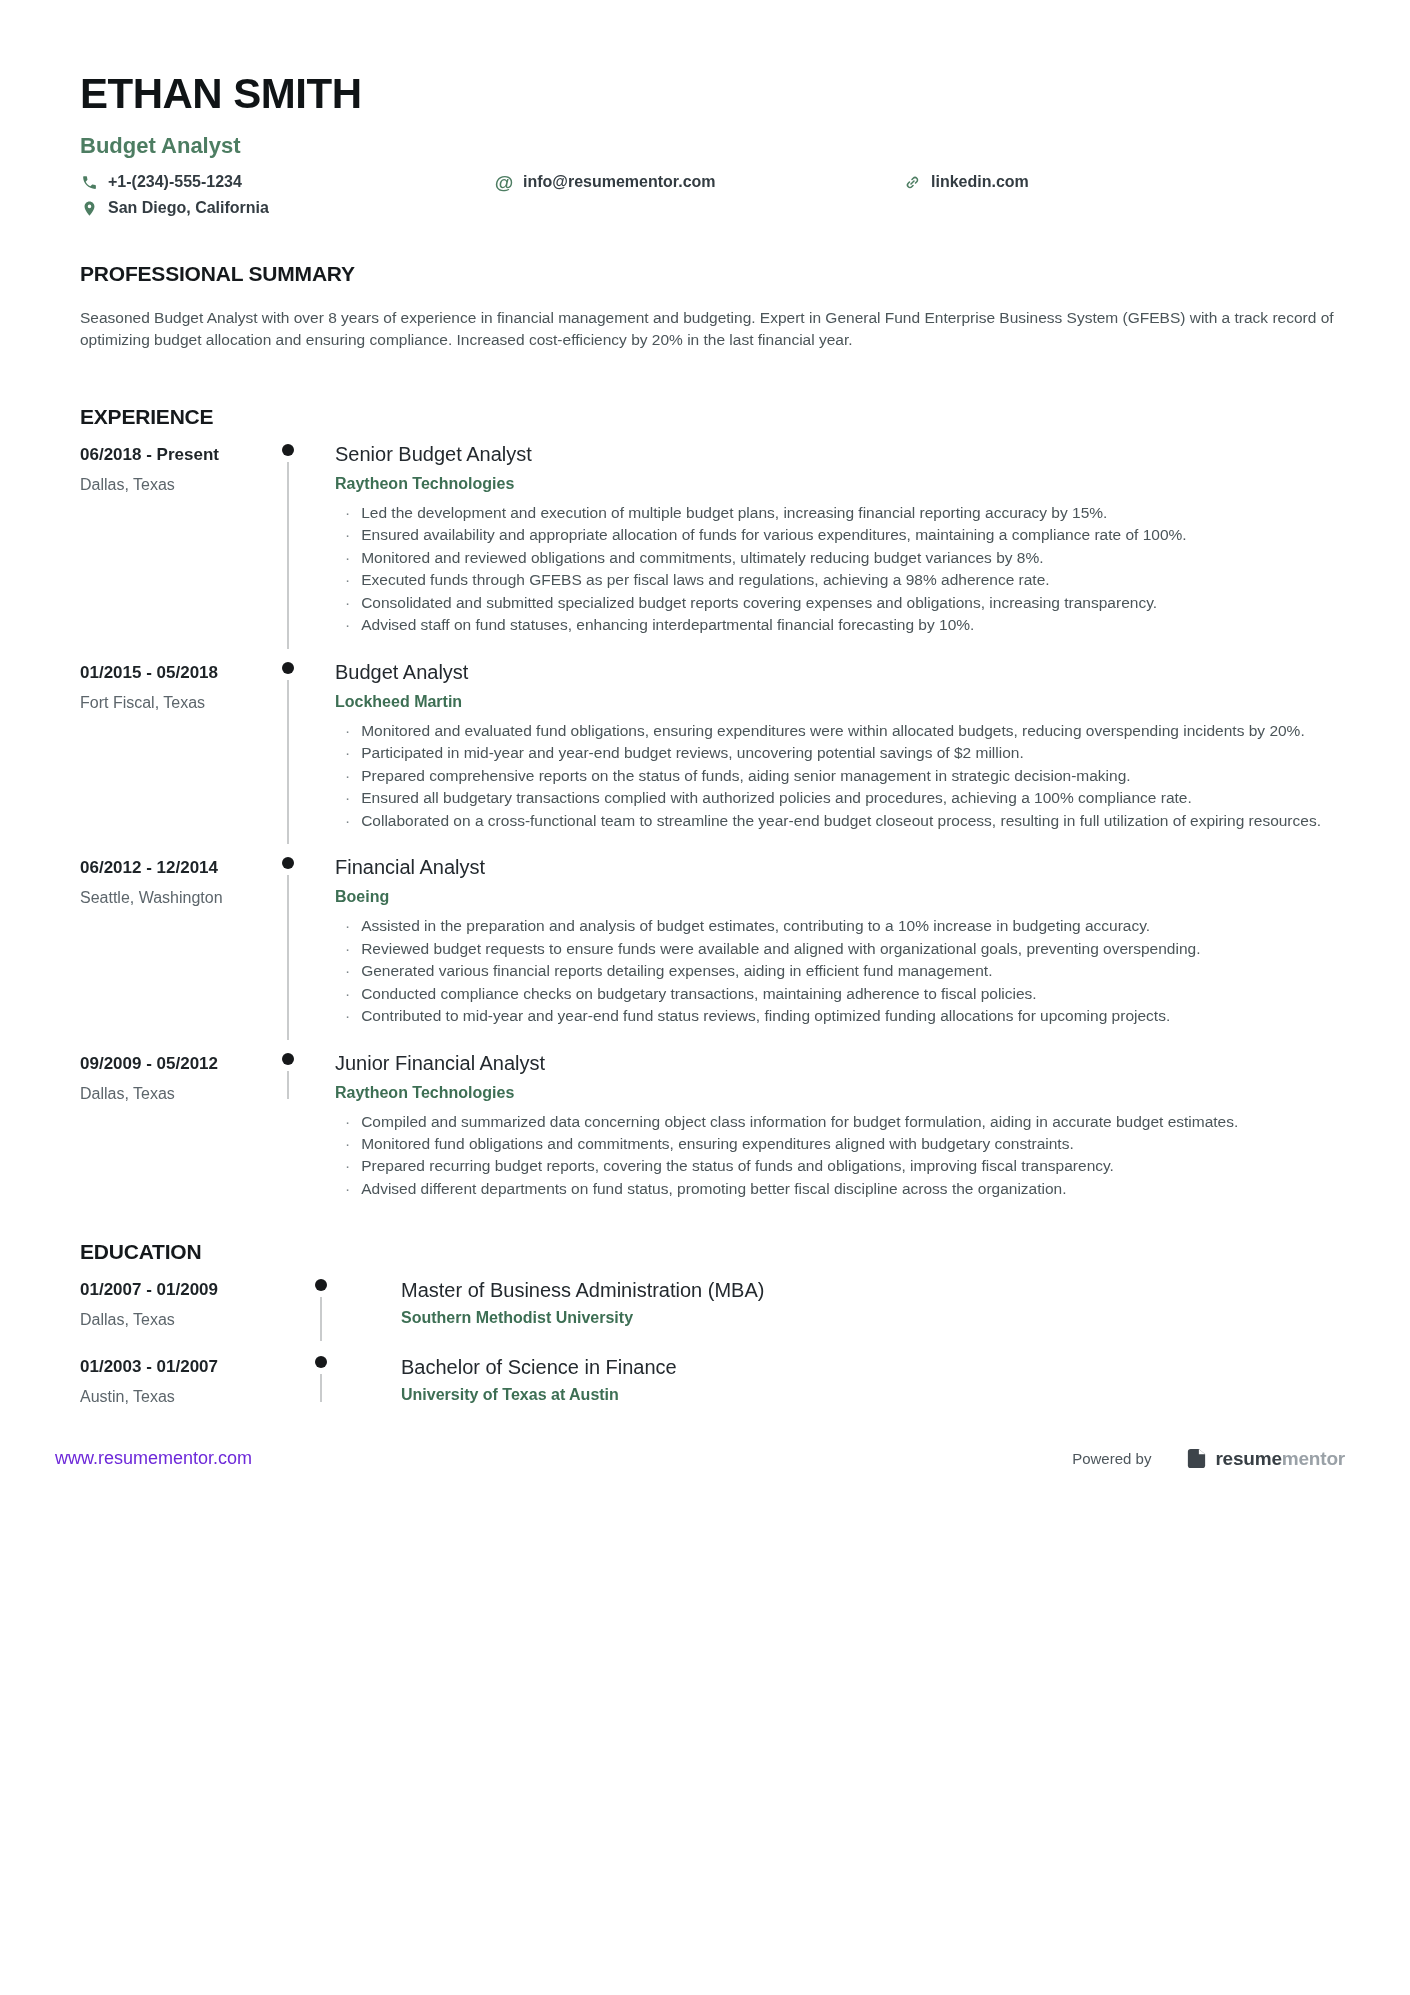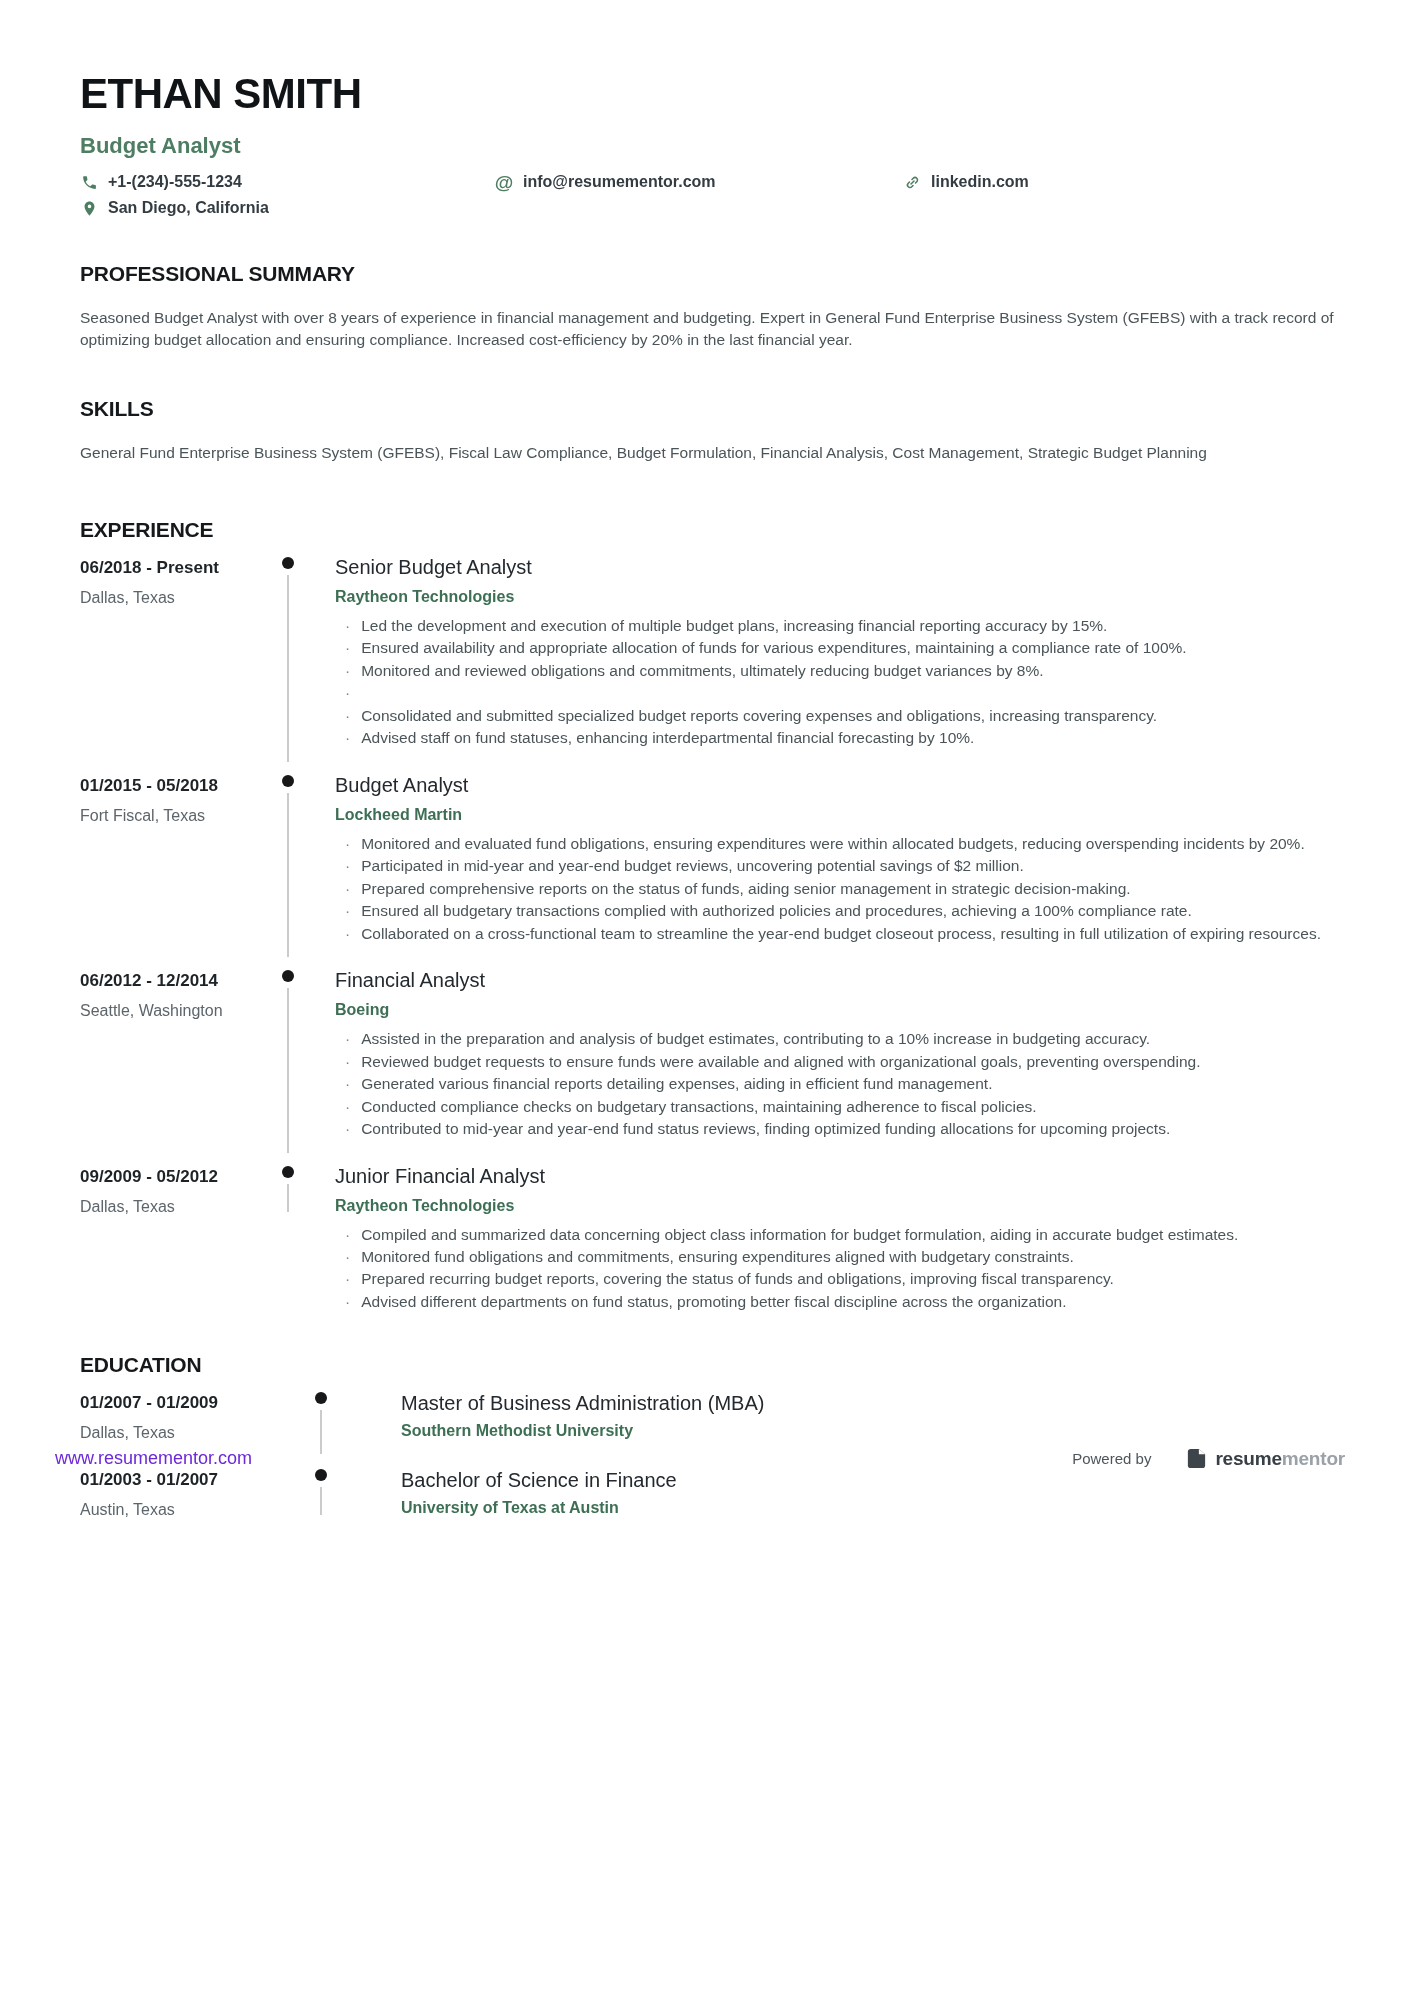--- a/index.html
+++ b/index.html
@@ -108,24 +108,20 @@
           </div>
         </div>
       </div>
     </div>
 
     <div class="summary-section">
       <div class="section-heading">PROFESSIONAL SUMMARY</div>
       <div class="body-text">Seasoned Budget Analyst with over 8 years of experience in financial management and budgeting. Expert in General Fund Enterprise Business System (GFEBS) with a track record of optimizing budget allocation and ensuring compliance. Increased cost-efficiency by 20% in the last financial year.</div>
     </div>
 
-    <div class="skills-section">
-      <div class="section-heading">SKILLS</div>
-      <div class="body-text">General Fund Enterprise Business System (GFEBS), Fiscal Law Compliance, Budget Formulation, Financial Analysis, Cost Management, Strategic Budget Planning</div>
-    </div>
 
     <div class="experience-section">
       <div class="section-heading">EXPERIENCE</div>
       <div class="entries">
 
           <div class="entry">
             <div class="entry-meta">
               <div class="dates">06/2018 - Present</div>
               <div class="loc">Dallas, Texas</div>
             </div>
@@ -148,20 +144,21 @@
                     <span>Ensured availability and appropriate allocation of funds for various expenditures, maintaining a compliance rate of 100%.</span>
                   </div>
 
                   <div class="bullet">
                     <span class="bullet-glyph">·</span>
                     <span>Monitored and reviewed obligations and commitments, ultimately reducing budget variances by 8%.</span>
                   </div>
 
                   <div class="bullet">
                     <span class="bullet-glyph">·</span>
+                    <span>Executed funds through GFEBS as per fiscal laws and regulations, achieving a 98% adherence rate.</span>
                   </div>
 
                   <div class="bullet">
                     <span class="bullet-glyph">·</span>
                     <span>Consolidated and submitted specialized budget reports covering expenses and obligations, increasing transparency.</span>
                   </div>
 
                   <div class="bullet">
                     <span class="bullet-glyph">·</span>
                     <span>Advised staff on fund statuses, enhancing interdepartmental financial forecasting by 10%.</span>

